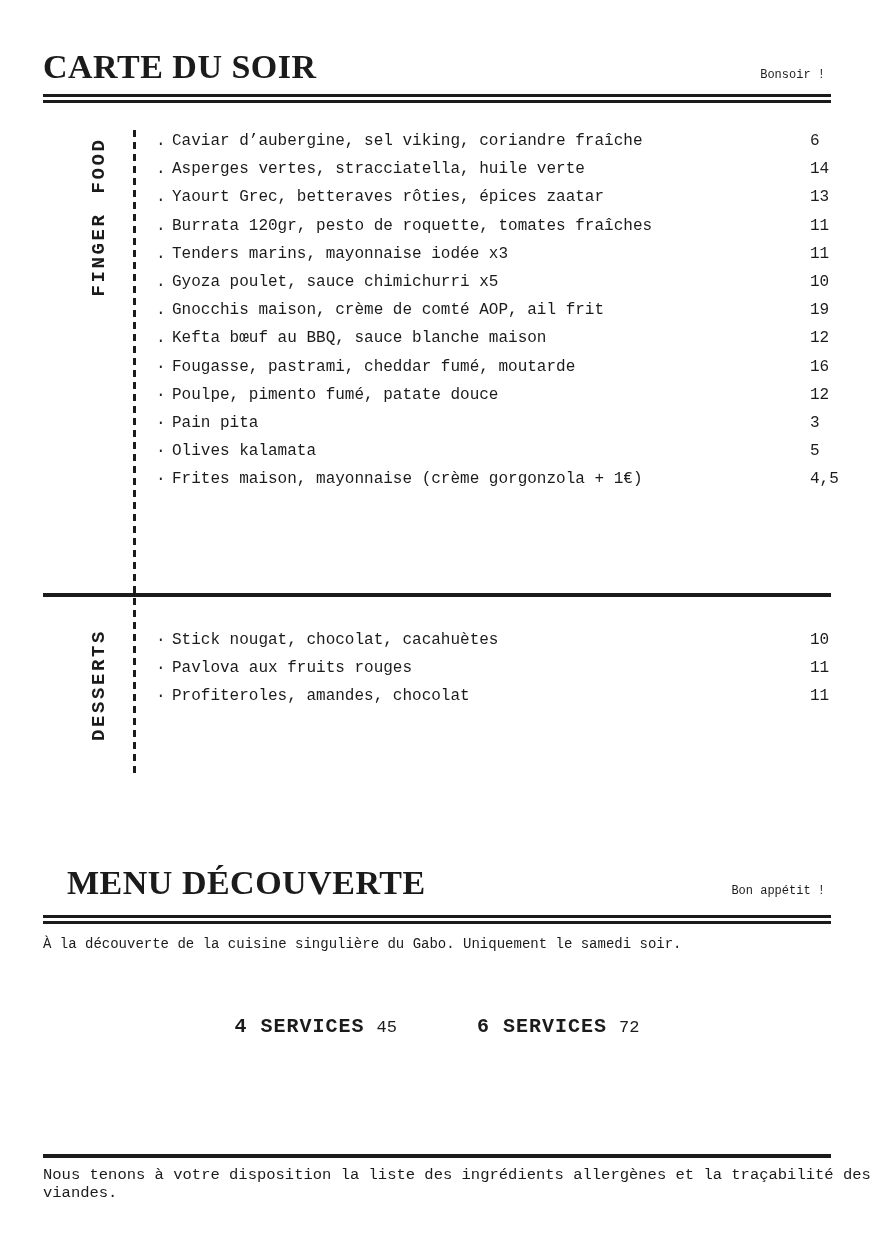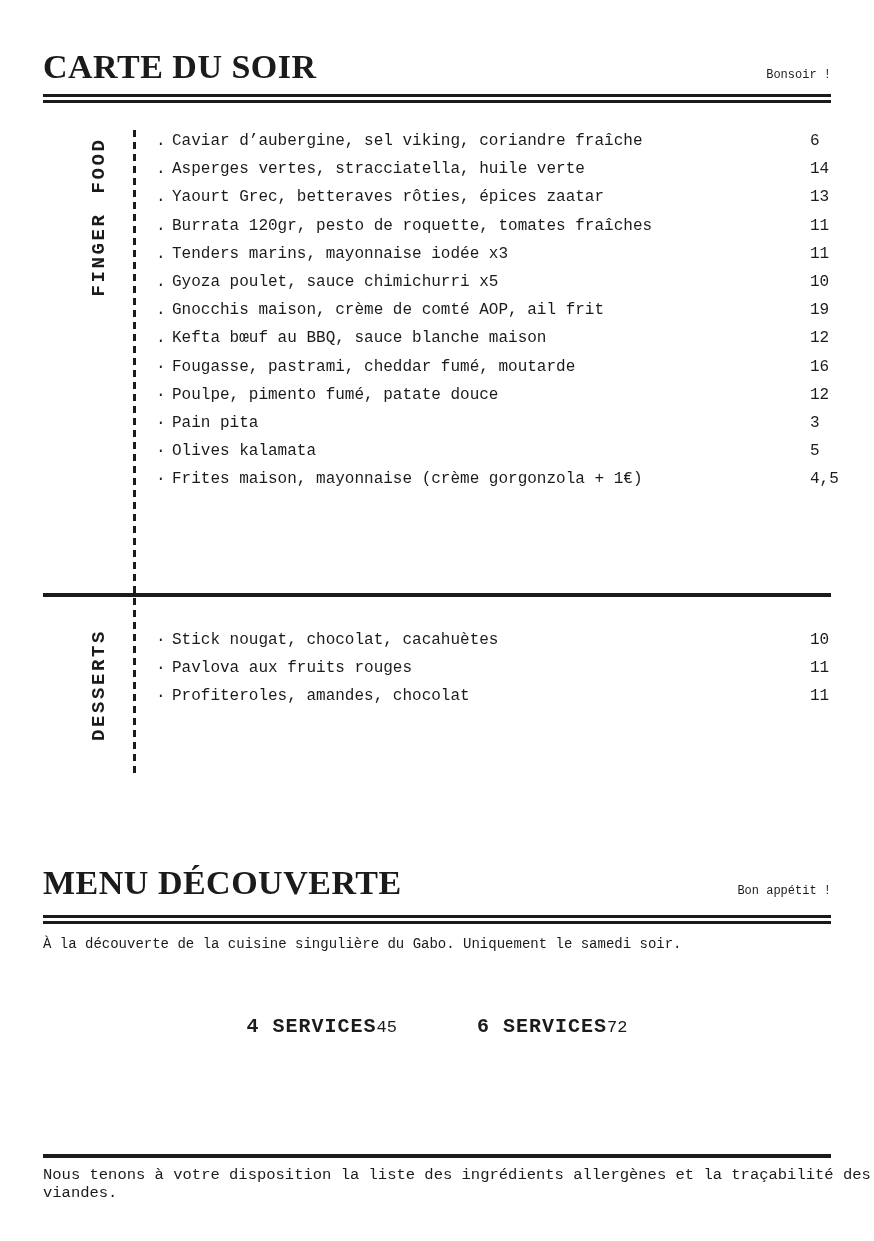--- a/index.html
+++ b/index.html
@@ -10,36 +10,36 @@
     background: #ffffff;
     color: #1b1b1b;
     font-family: "Liberation Mono", monospace;
     overflow: hidden;
   }
 
   
   .head {
     position: absolute;
     left: 43px;
-    right: 43px;
+    right: 49px;
     display: flex;
     justify-content: space-between;
     align-items: baseline;
   }
   .head-title {
     font-family: "Liberation Serif", serif;
     font-weight: 700;
     font-size: 34px;
     letter-spacing: 0.5px;
     line-height: 1.1;
   }
   .head-greet { font-size: 12px; }
 
   #head-carte { top: 48px; }
-  #head-menu  { top: 864px; }
+  #head-menu  { top: 864px; margin-left: 24px; }
 
   .rule-double {
     position: absolute;
     left: 43px;
     right: 43px;
     height: 3px;
     border-top: 3px solid #1b1b1b;
     border-bottom: 3px solid #1b1b1b;
   }
   #rule-carte { top: 94px; }
@@ -114,21 +114,21 @@
   .offers {
     position: absolute;
     left: 0;
     right: 0;
     top: 1015px;
     display: flex;
     justify-content: center;
     align-items: baseline;
     gap: 80px;
   }
-  .offer { display: flex; align-items: baseline; }
+  .offer { display: flex; align-items: baseline; gap: 12px; }
   .offer-label {
     font-weight: 700;
     font-size: 20px;
     letter-spacing: 1px;
   }
   .offer-price { font-size: 17px; }
 
   
   .footer-rule {
     position: absolute;

